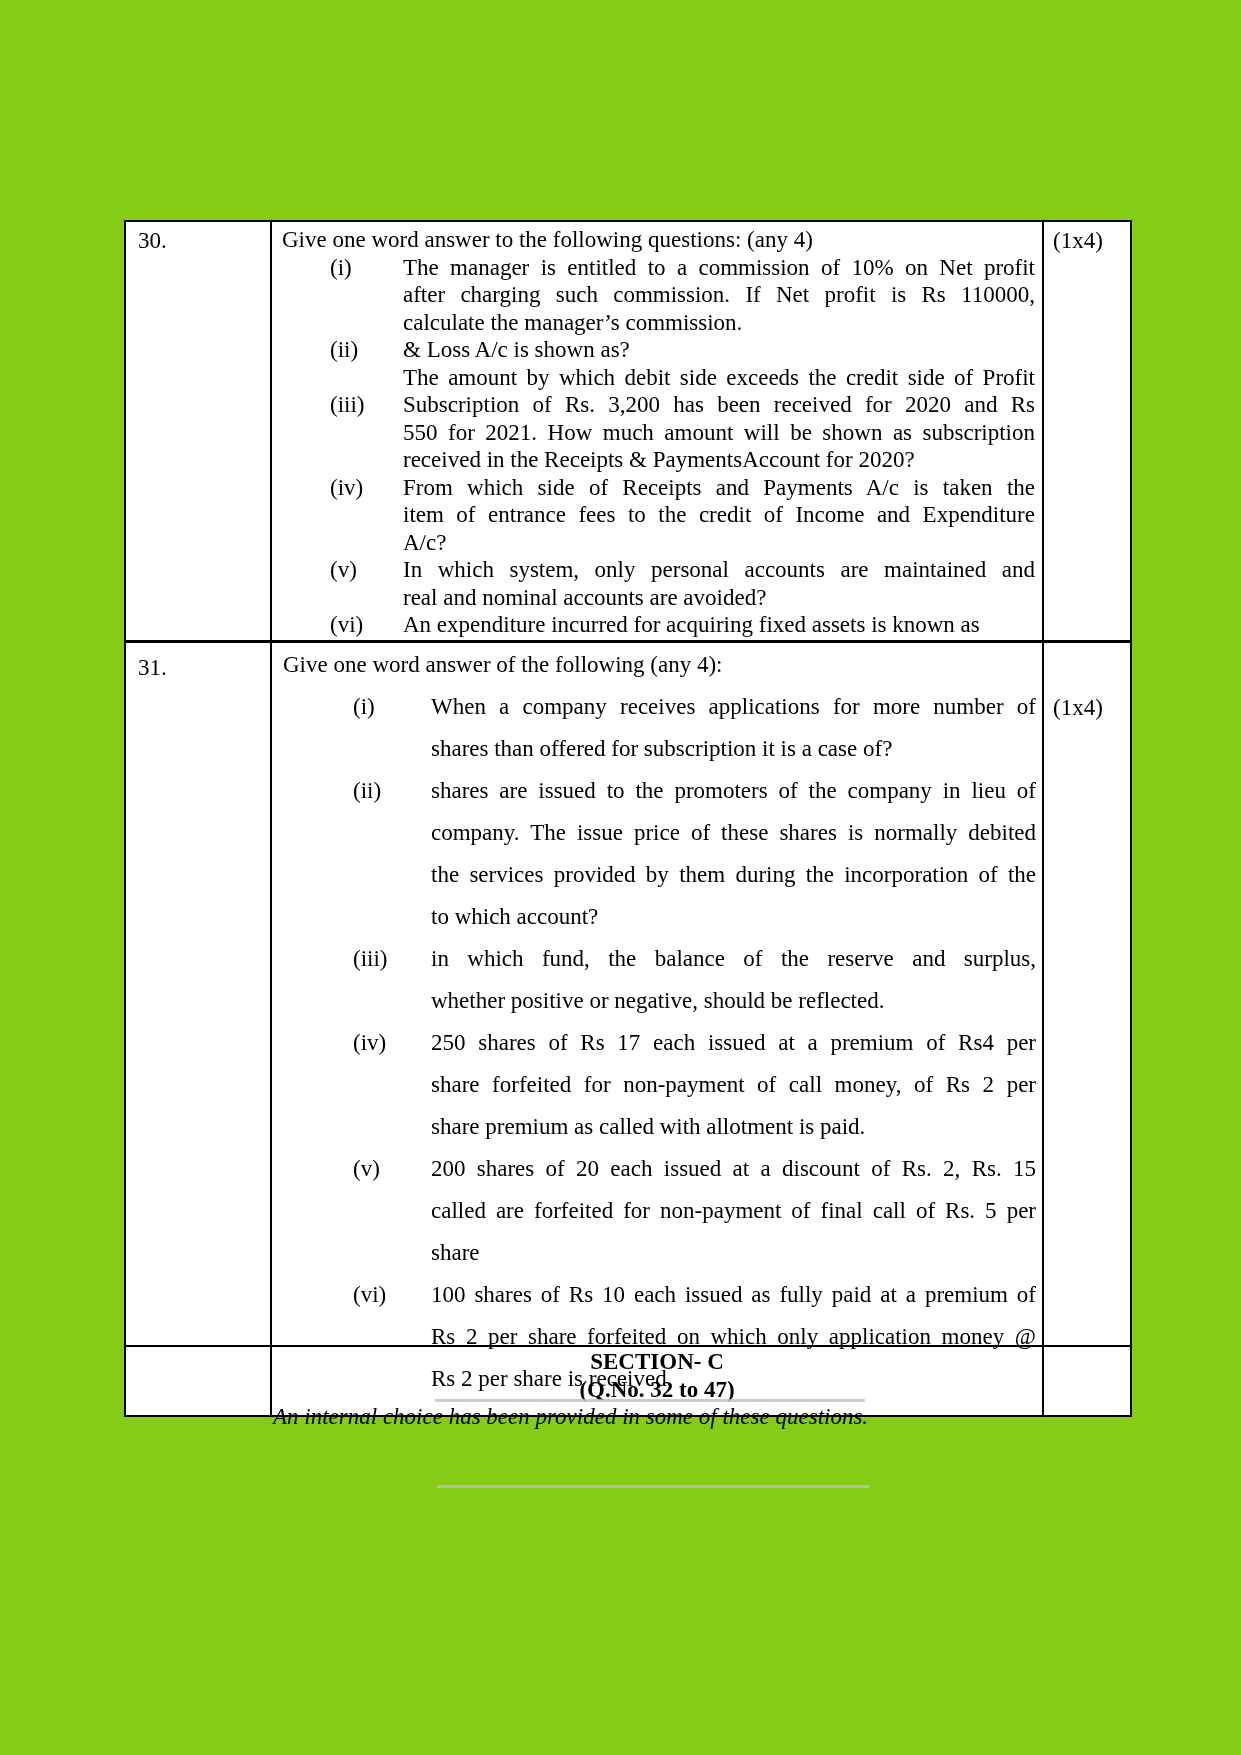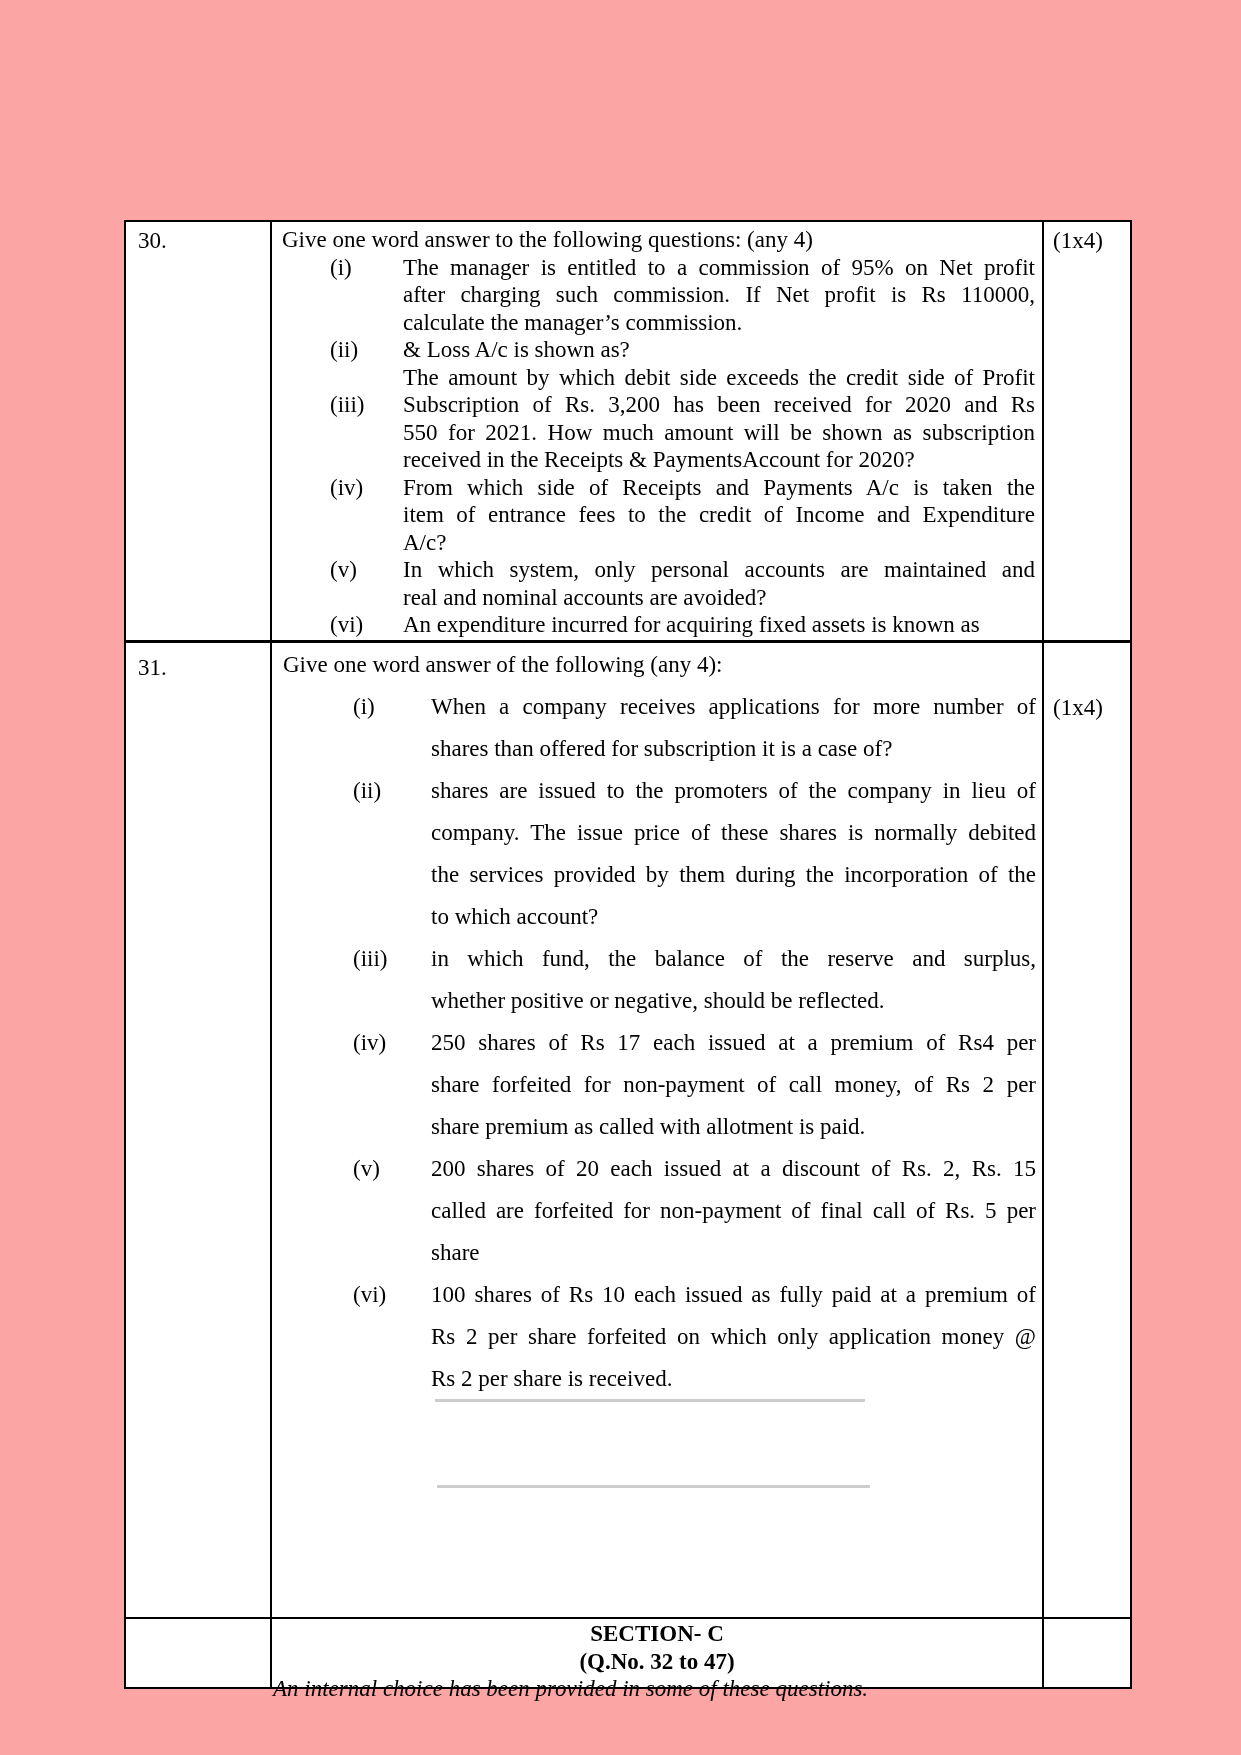--- a/index.html
+++ b/index.html
@@ -1,38 +1,38 @@
 <!DOCTYPE html>
 <html><head>
 <meta charset="utf-8">
 <style>
   html, body { margin: 0; padding: 0; background: #ffffff; }
   .page {
     position: relative;
     width: 1241px;
     height: 1755px;
-    background: #fca5a5;
+    background: #84cc16;
     font-family: "Liberation Serif", serif;
     color: #000;
     overflow: hidden;
   }
   .qtable {
     position: absolute;
     left: 124px;
     top: 220px;
     width: 1004px;
     border: 2px solid #000;
     display: grid;
     grid-template-columns: 146px 772px 86px;
     background: #fff;
   }
   .cell { box-sizing: border-box; font-size: 23px; }
   .br { border-right: 2px solid #000; }
   .row1 { border-bottom: 3px solid #000; height: 421px; }
-  .row2 { border-bottom: 2px solid #000; height: 976px; }
+  .row2 { border-bottom: 2px solid #000; height: 704px; }
   .row3 { height: 68px; }
 
   .num-cell { padding: 5px 0 0 12px; line-height: 27.5px; }
   .num-cell31 { padding: 4px 0 0 12px; line-height: 42px; }
 
   .q-cell30 { padding: 4px 7px 0 10px; line-height: 27.5px; }
   .q-cell31 { padding: 1px 7px 0 11px; line-height: 42px; }
 
   .marks-cell30 { padding: 5px 0 0 9px; line-height: 27.5px; }
   .marks-cell31 { padding: 51px 0 0 9px; line-height: 27.5px; }
@@ -67,21 +67,21 @@
 
     <div class="cell br row1 num-cell">
       <div>30.</div>
     </div>
     <div class="cell br row1 q-cell30">
       <div class="ln">Give one word answer to the following questions: (any 4)</div>
 
       <div class="item item30">
         <div class="inum">(i)</div>
         <div class="itext">
-          <div class="ln jl">The manager is entitled to a commission of 95% on Net profit</div>
+          <div class="ln jl">The manager is entitled to a commission of 10% on Net profit</div>
           <div class="ln jl">after charging such commission. If Net profit is Rs 110000,</div>
           <div class="ln">calculate the manager’s commission.</div>
         </div>
       </div>
 
       <div class="item item30">
         <div class="inum">(ii)</div>
         <div class="itext">
           <div class="ln">&amp; Loss A/c is shown as?</div>
           <div class="ln jl">The amount by which debit side exceeds the credit side of Profit</div>

